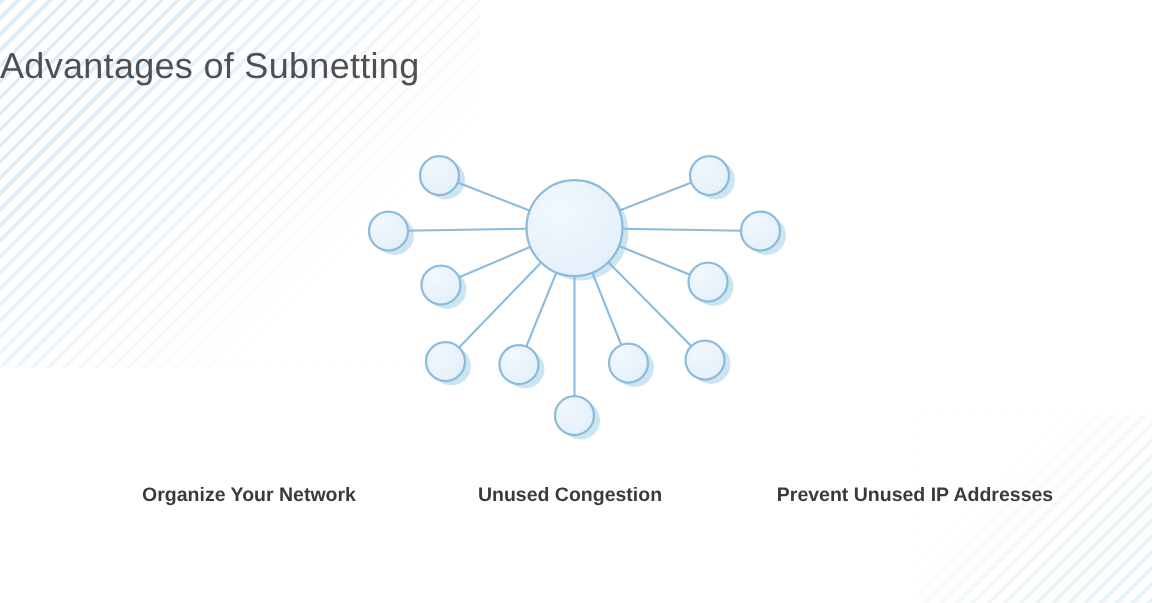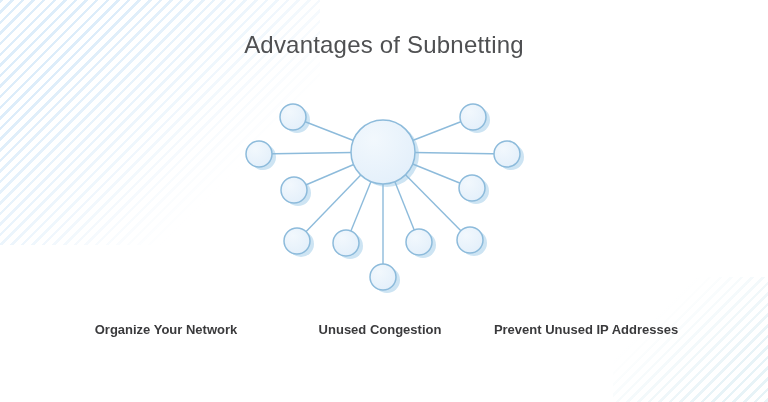--- a/index.html
+++ b/index.html
@@ -44,39 +44,39 @@
     position: absolute;
     left: 0; top: 0;
     width: 768px; height: 402px;
   }
 
   .page-title {
     position: absolute;
     top: 31px; left: 0;
     width: 100%;
     margin: 0;
-    text-align: center;
+    text-align: left;
     font-size: 24px;
     font-weight: 400;
     letter-spacing: 0.2px;
     color: var(--title-text, #4f5052);
   }
 
   .adv-label {
     position: absolute;
     top: 322px;
     transform: translateX(-50%);
     font-size: 13px;
     font-weight: 700;
     white-space: nowrap;
     color: var(--label-text, #3a3a3c);
   }
   .adv-label-0 { left: 166px; }
   .adv-label-1 { left: 380px; }
-  .adv-label-2 { left: 586px; }
+  .adv-label-2 { left: 610px; }
 </style>
 </head>
 <body>
 
 <div class="stripes stripes-tl"></div>
 <div class="stripes stripes-br"></div>
 
 <svg class="diagram-svg" viewBox="0 0 768 402" xmlns="http://www.w3.org/2000/svg">
     <defs>
       <radialGradient id="nodeGrad" cx="0.35" cy="0.3" r="0.9">

